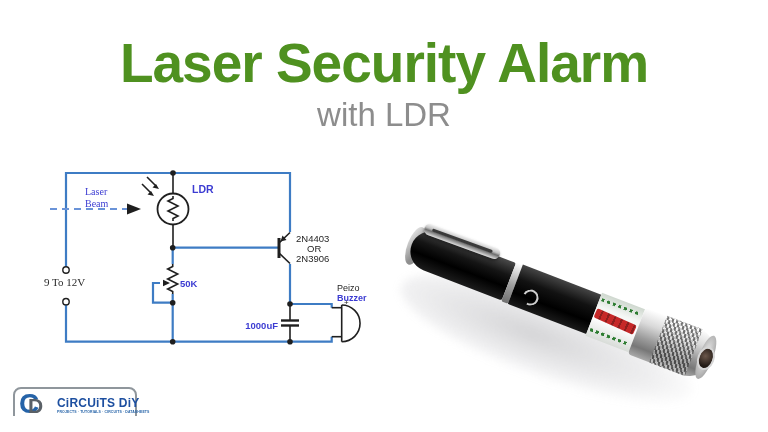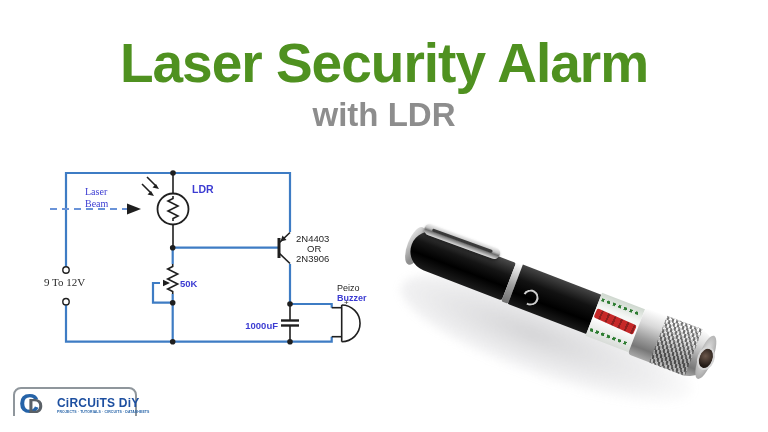--- a/index.html
+++ b/index.html
@@ -2,21 +2,21 @@
 <html style="--title_green: #4f9120; --subtitle_gray: #8d8d8d; --wire_blue: #3e7cc4; --beam_blue: #6a93d8; --label_blue: #3c3cd2;"><head>
 <meta charset="utf-8">
 <style>
   html,body{margin:0;padding:0;background:#ffffff;}
   .page{position:relative;width:768px;height:416px;background:#fff;overflow:hidden;
         font-family:"Liberation Sans",sans-serif;}
   .title{position:absolute;left:0;right:0;top:33px;text-align:center;
          font-weight:bold;font-size:55px;line-height:60px;letter-spacing:-1px;
          color:var(--title_green,#4f9120);}
   .subtitle{position:absolute;left:0;right:0;top:97px;text-align:center;
-            font-weight:bold;font-size:33px;line-height:36px;
+            font-weight:normal;font-size:33px;line-height:36px;
             color:var(--subtitle_gray,#8d8d8d);}
 
   
   .circuit{position:absolute;left:10px;top:150px;}
   .wire{stroke:var(--wire_blue,#3e7cc4);stroke-width:2.2;fill:none;}
   .beam{stroke:var(--beam_blue,#6a93d8);stroke-width:2;fill:none;stroke-dasharray:7 5;}
   .blk{stroke:#1f1f1f;stroke-width:1.6;fill:none;}
   .blk-thick{stroke:#1f1f1f;stroke-width:3;fill:none;}
   .cap-bar{stroke:#1f1f1f;stroke-width:2.4;fill:none;}
   .dot{fill:#1f1f1f;}

